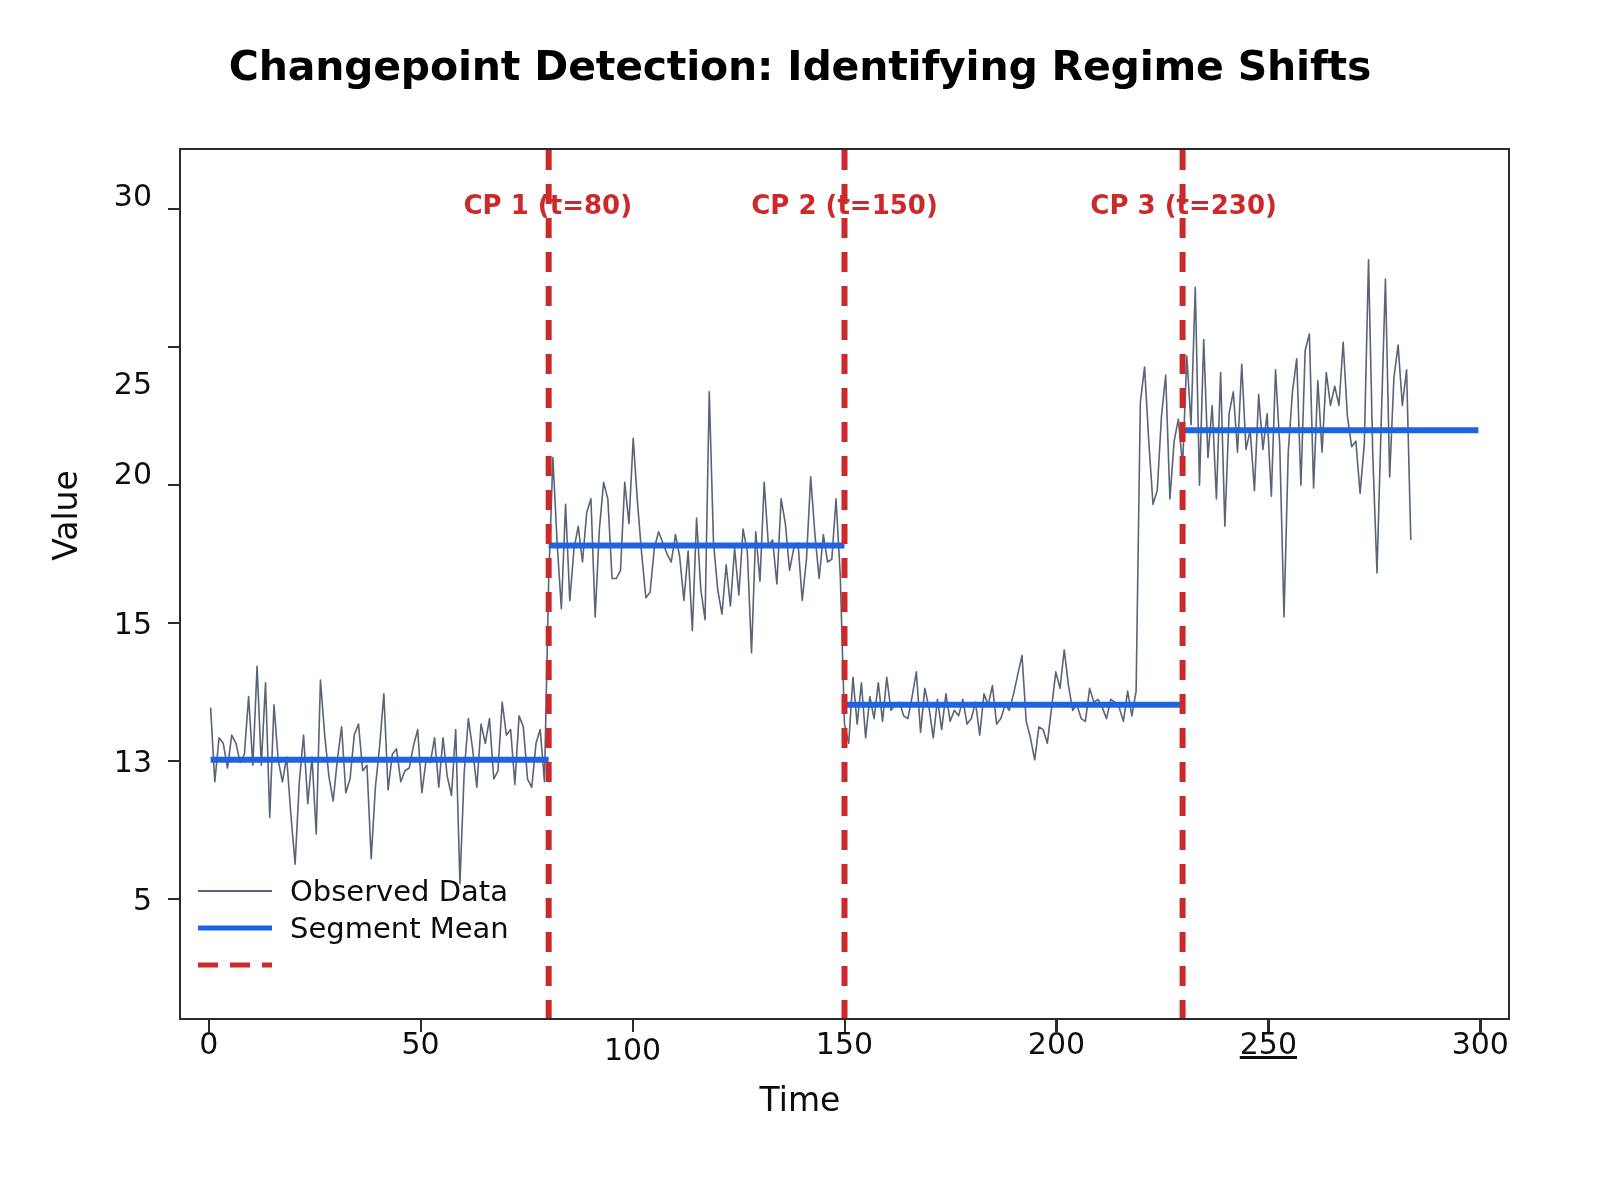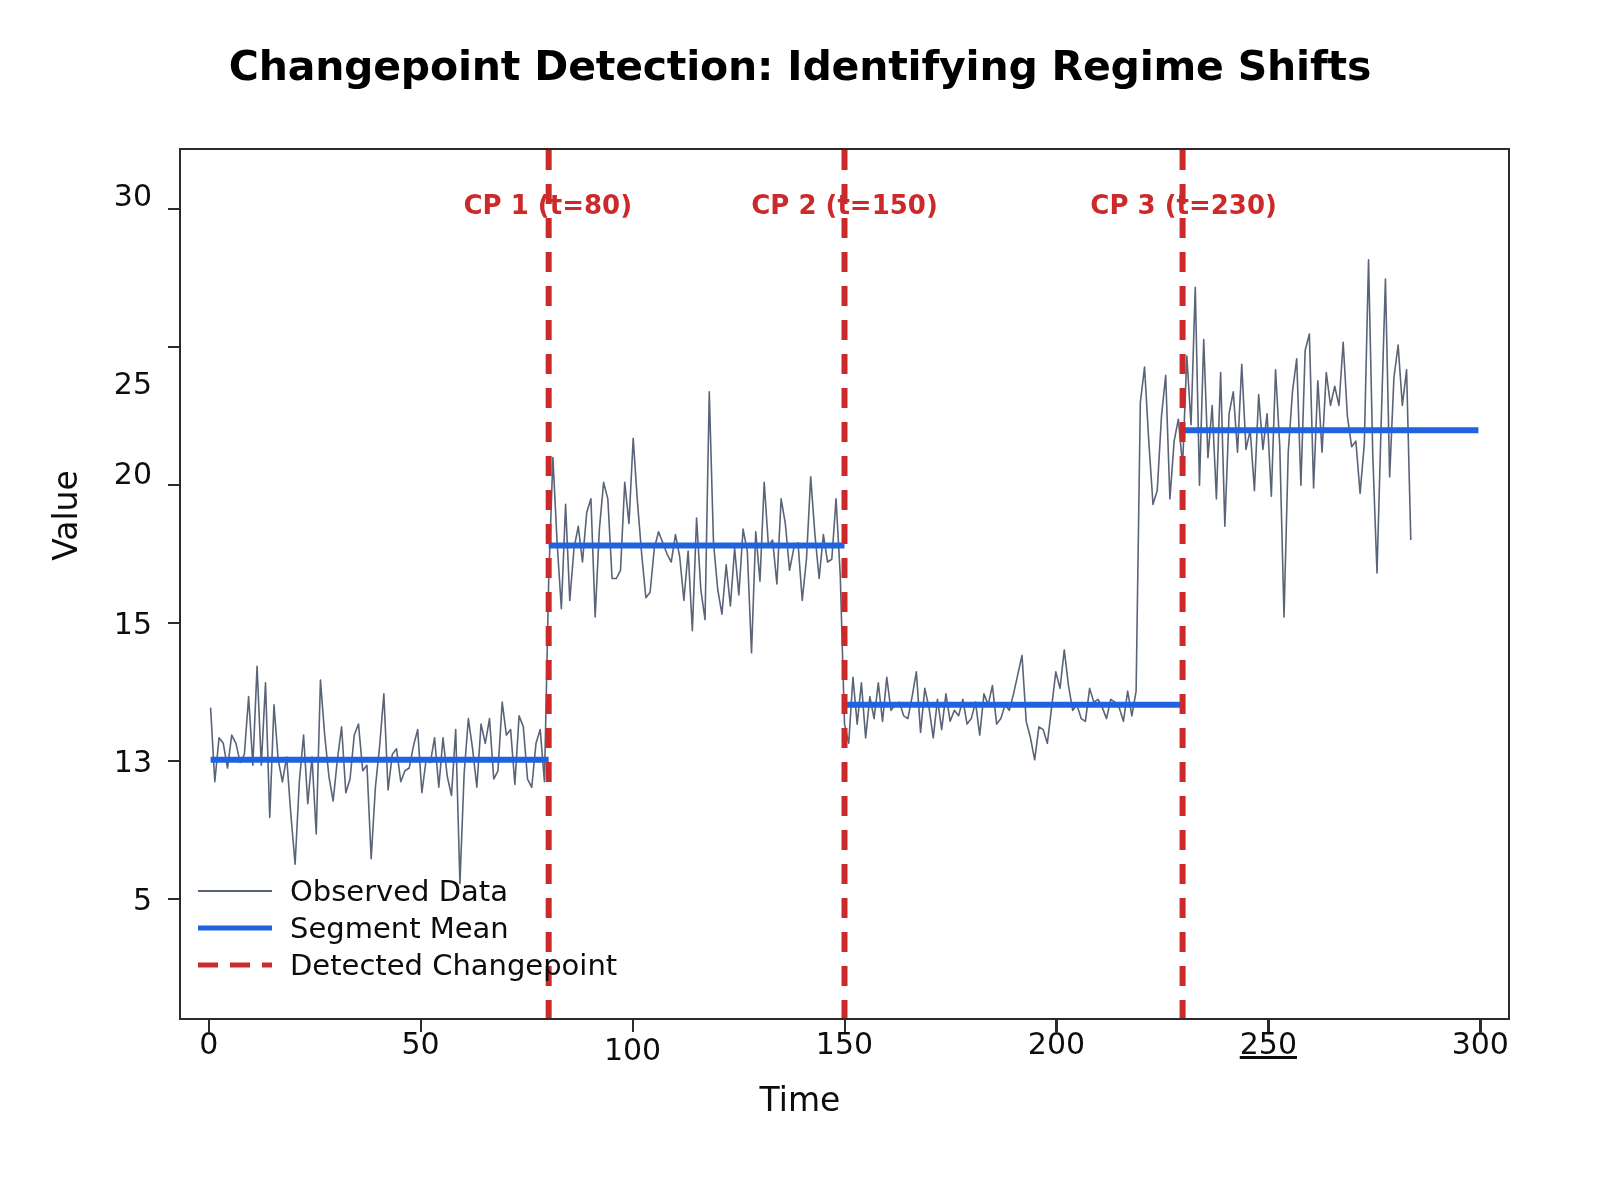--- a/index.html
+++ b/index.html
@@ -225,17 +225,16 @@
           </svg>
       </span>
       <span class="legend-text">Segment Mean</span>
     </div>
     <div class="legend-row">
       <span class="legend-swatch">
         <svg width="78" height="20" viewBox="0 0 78 20">
             <line x1="2" y1="10" x2="76" y2="10" stroke="#cc2a2a" stroke-width="5" stroke-dasharray="20 12"></line>
           </svg>
       </span>
-      <span class="legend-text">Detected Changepoint</span>
     </div>
   </div>
 
 </div>
 
 </body></html>

